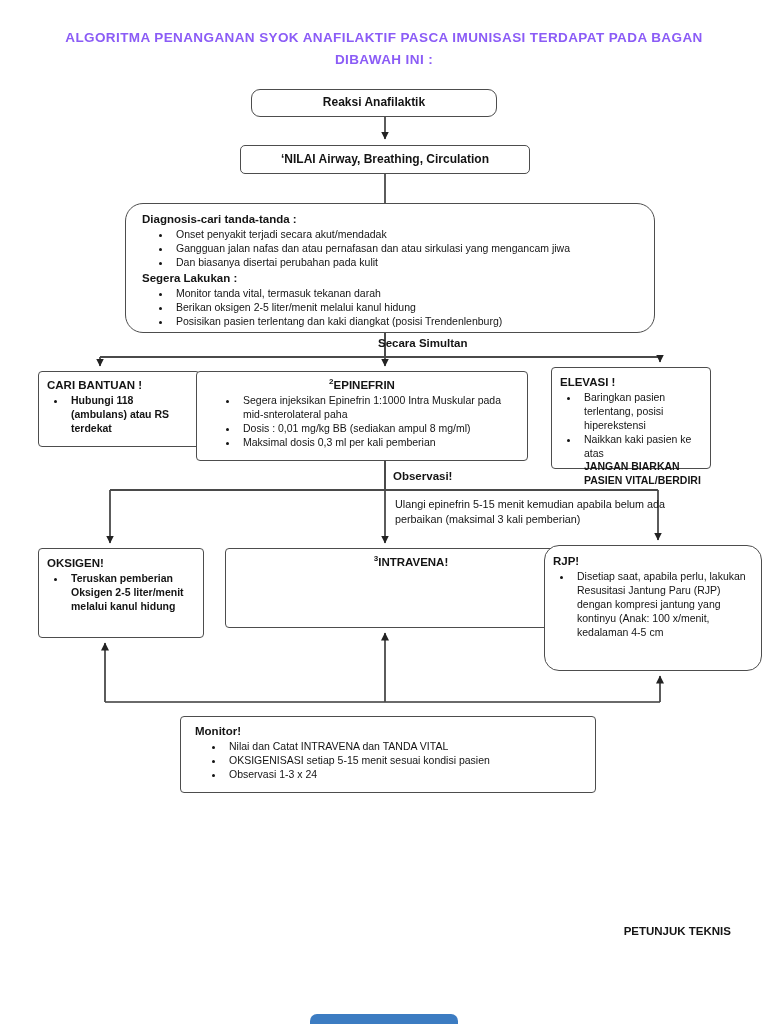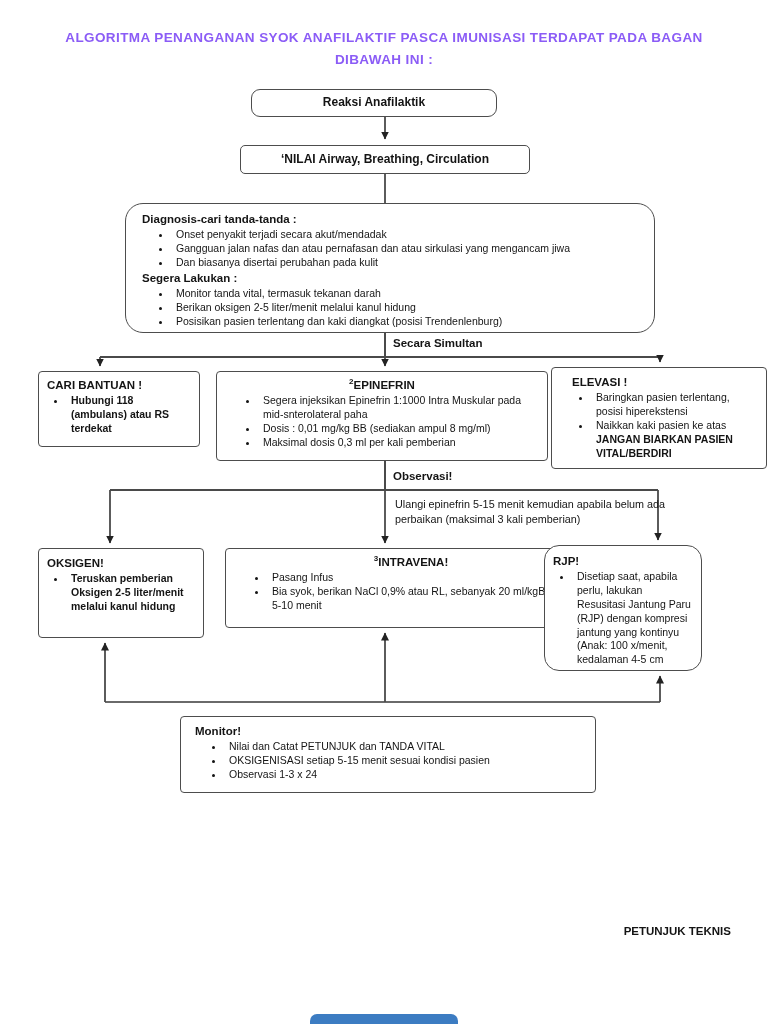--- a/index.html
+++ b/index.html
@@ -80,75 +80,71 @@
       <li>Dan biasanya disertai perubahan pada kulit</li>
     </ul>
     <div class="btitle">Segera Lakukan :</div>
     <ul>
       <li>Monitor tanda vital, termasuk tekanan darah</li>
       <li>Berikan oksigen 2-5 liter/menit melalui kanul hidung</li>
       <li>Posisikan pasien terlentang dan kaki diangkat (posisi Trendenlenburg)</li>
     </ul>
   </div>
 
-  <div class="abs inline-label" style="left:393px;top:337px;">Secara Simultan</div>
+  <div class="abs inline-label" style="left:378px;top:337px;">Secara Simultan</div>
 
   <div class="fbox" style="left:38px;top:371px;width:162px;height:76px;padding:5px 8px;">
     <div class="btitle">CARI BANTUAN !</div>
     <ul class="tight bold-li">
       <li>Hubungi 118 (ambulans) atau RS terdekat</li>
     </ul>
   </div>
 
-  <div class="fbox" style="left:216px;top:371px;width:332px;height:90px;padding:4px 12px;">
+  <div class="fbox" style="left:196px;top:371px;width:332px;height:90px;padding:4px 12px;">
     <div class="btitle center"><sup>2</sup><span>EPINEFRIN</span></div>
     <ul>
       <li>Segera injeksikan Epinefrin 1:1000 Intra Muskular pada mid-snterolateral paha</li>
       <li>Dosis : 0,01 mg/kg BB (sediakan ampul 8 mg/ml)</li>
       <li>Maksimal dosis 0,3 ml per kali pemberian</li>
     </ul>
   </div>
 
-  <div class="fbox" style="left:551px;top:367px;width:216px;height:102px;padding:6px 20px;">
+  <div class="fbox" style="left:551px;top:367px;width:160px;height:102px;padding:6px 8px;">
     <div class="btitle">ELEVASI !</div>
     <ul class="tight">
       <li>Baringkan pasien terlentang, posisi hiperekstensi</li>
       <li><span>Naikkan kaki pasien ke atas</span><span class="strong-block">JANGAN BIARKAN PASIEN VITAL/BERDIRI</span></li>
     </ul>
   </div>
 
   <div class="abs inline-label" style="left:393px;top:470px;">Observasi!</div>
   <div class="abs note" style="left:395px;top:497px;width:278px;">Ulangi epinefrin 5-15 menit kemudian apabila belum ada perbaikan (maksimal 3 kali pemberian)</div>
 
   <div class="fbox" style="left:38px;top:548px;width:166px;height:90px;padding:6px 8px;">
     <div class="btitle">OKSIGEN!</div>
     <ul class="tight bold-li">
       <li>Teruskan pemberian Oksigen 2-5 liter/menit melalui kanul hidung</li>
     </ul>
   </div>
 
   <div class="fbox" style="left:225px;top:548px;width:372px;height:80px;padding:4px 12px;">
     <div class="btitle center"><sup>3</sup><span>INTRAVENA!</span></div>
-    <ul>
-      <li>Pasang Infus</li>
-      <li>Bia syok, berikan NaCl 0,9% atau RL, sebanyak 20 ml/kgBB pada 5-10 menit</li>
-    </ul>
   </div>
 
-  <div class="fbox" style="left:544px;top:545px;width:158px;height:126px;border-radius:15px;padding:7px 8px;">
+  <div class="fbox" style="left:544px;top:545px;width:218px;height:126px;border-radius:15px;padding:7px 8px;">
     <div class="btitle">RJP!</div>
     <ul class="tight">
       <li>Disetiap saat, apabila perlu, lakukan Resusitasi Jantung Paru (RJP) dengan kompresi jantung yang kontinyu (Anak: 100 x/menit, kedalaman 4-5 cm</li>
     </ul>
   </div>
 
   <div class="fbox" style="left:180px;top:716px;width:416px;height:77px;padding:6px 14px;">
     <div class="btitle">Monitor!</div>
     <ul>
-      <li>Nilai dan Catat PETUNJUK dan TANDA VITAL</li>
+      <li>Nilai dan Catat INTRAVENA dan TANDA VITAL</li>
       <li>OKSIGENISASI setiap 5-15 menit sesuai kondisi pasien</li>
       <li>Observasi 1-3 x 24</li>
     </ul>
   </div>
 
   <div class="abs footer-label" style="right:37px;top:925px;">PETUNJUK TEKNIS</div>
 
   <div class="abs viewer-bar" style="left:310px;top:1014px;width:148px;height:10px;"></div>
 
 </div>

